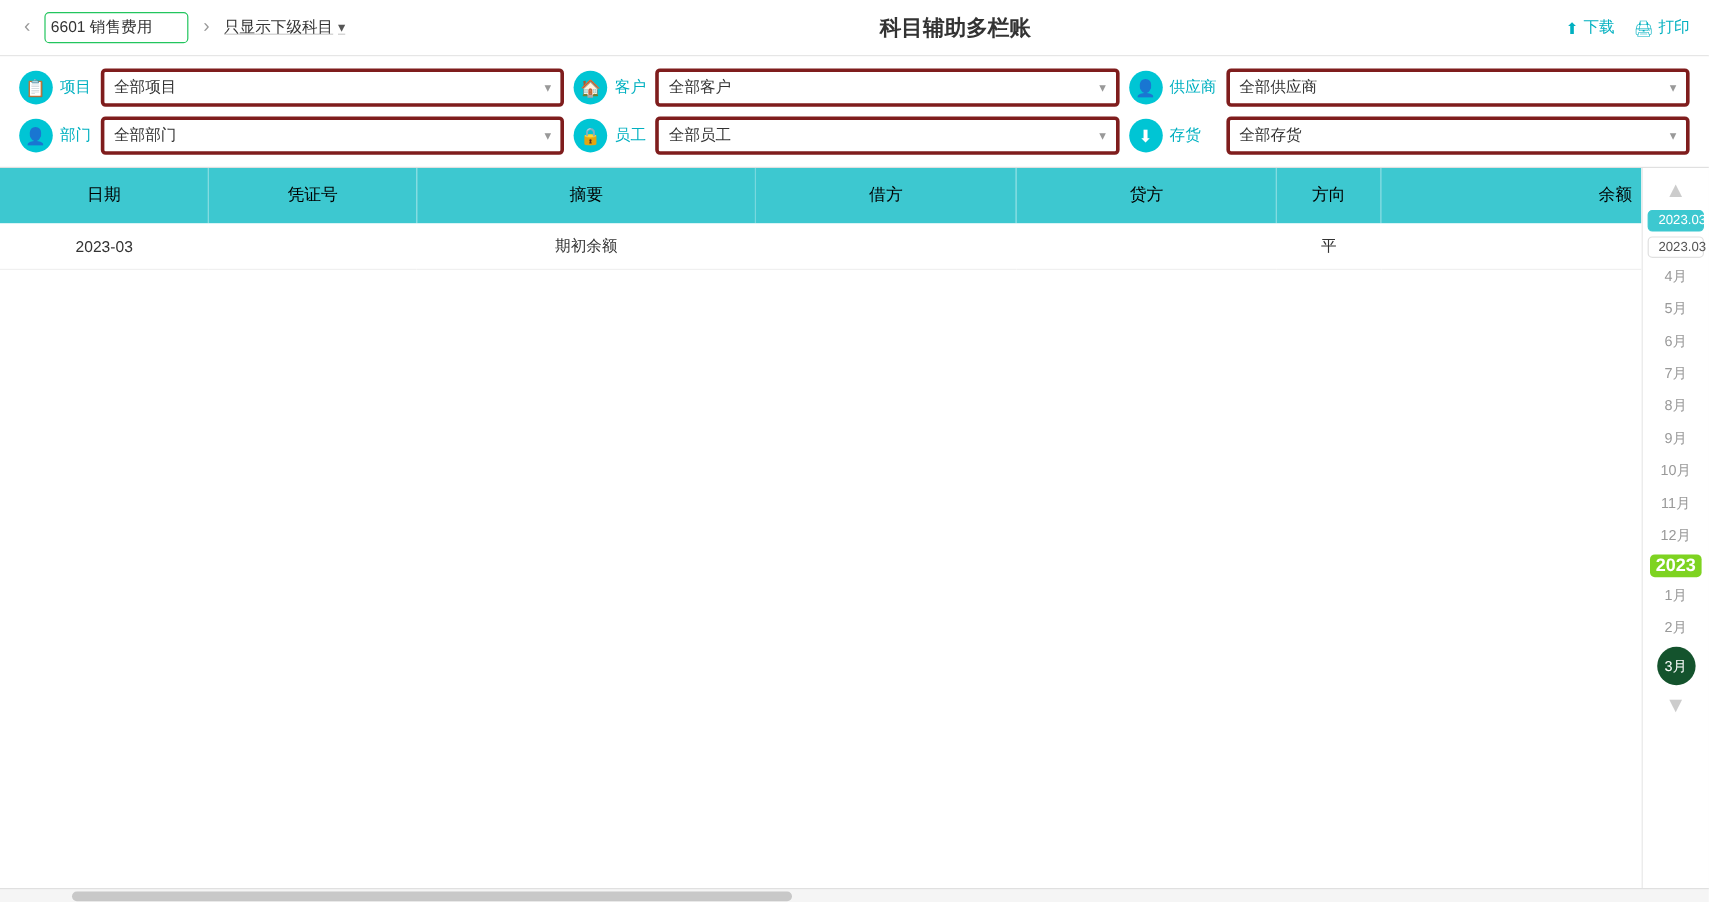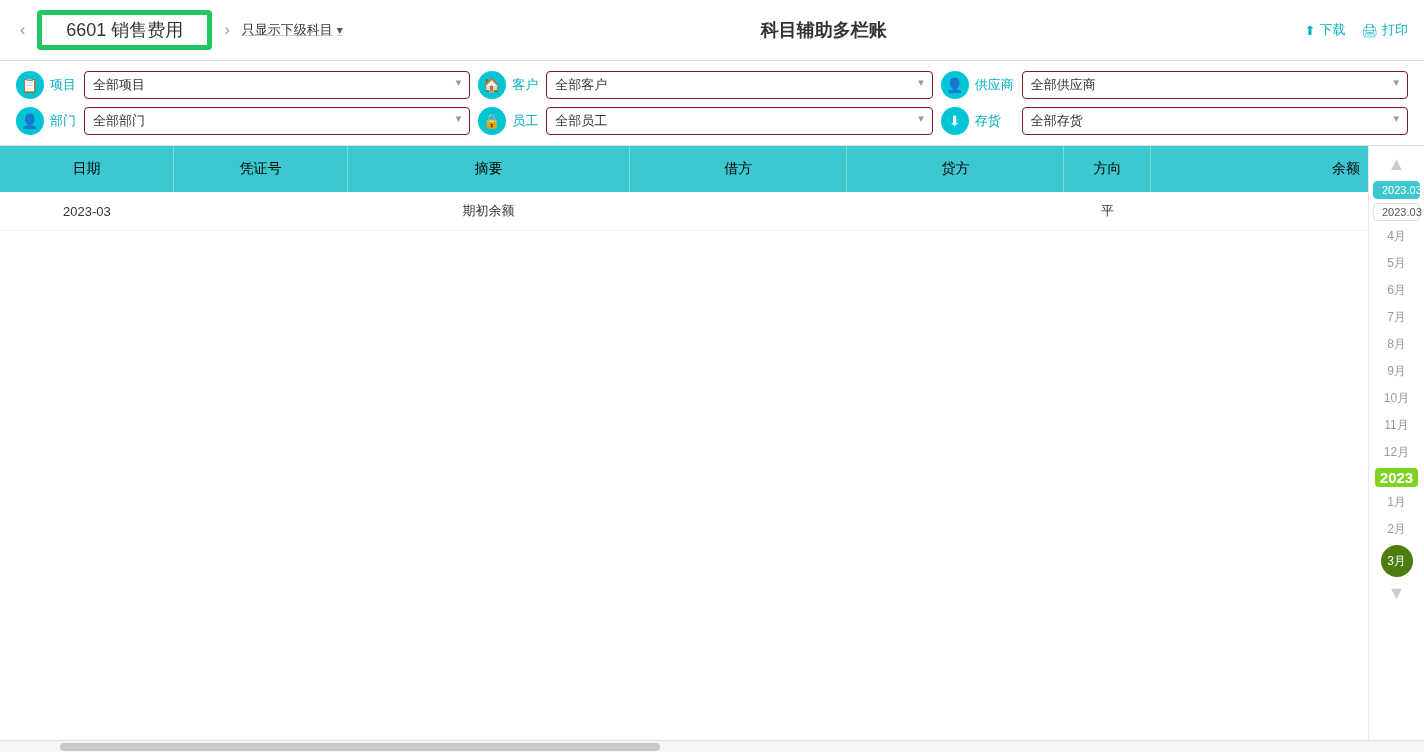--- a/index.html
+++ b/index.html
@@ -31,24 +31,24 @@
     }
     .nav-btn {
       background: none;
       border: none;
       cursor: pointer;
       color: #999;
       font-size: 16px;
       padding: 2px 4px;
     }
     .account-code-box {
-      border: 5px solid #22c55e;
+      border: 1px solid #22c55e;
       border-radius: 4px;
-      padding: 3px 24px;
-      font-size: 18px;
+      padding: 3px 4px;
+      font-size: 13px;
       color: #333;
       min-width: 120px;
     }
     .show-sub-select {
       display: flex;
       align-items: center;
       gap: 4px;
       border: none;
       background: none;
       cursor: pointer;
@@ -109,21 +109,22 @@
       background: #00c5d4;
       display: flex;
       align-items: center;
       justify-content: center;
       color: #fff;
       font-size: 14px;
       flex-shrink: 0;
     }
     .filter-select {
       display: flex;
-      border: 1px solid #7f1d1d;
+      align-items: center;
+      border: 3px solid #7f1d1d;
       border-radius: 4px;
       padding: 4px 8px;
       background: #fff;
       cursor: pointer;
       font-size: 13px;
       color: #333;
       justify-content: space-between;
     }
     .filter-select .select-chevron {
       color: #999;
@@ -212,21 +213,21 @@
     .month-item {
       width: 100%;
       text-align: center;
       padding: 5px 0;
       font-size: 12px;
       color: #999;
       cursor: pointer;
       position: relative;
     }
     .month-item.active-teal {
-      background: #4d7c0f;
+      background: #14532d;
       color: #fff;
       border-radius: 50%;
       width: 32px;
       height: 32px;
       display: flex;
       align-items: center;
       justify-content: center;
       margin: 2px auto;
       font-size: 12px;
     }

